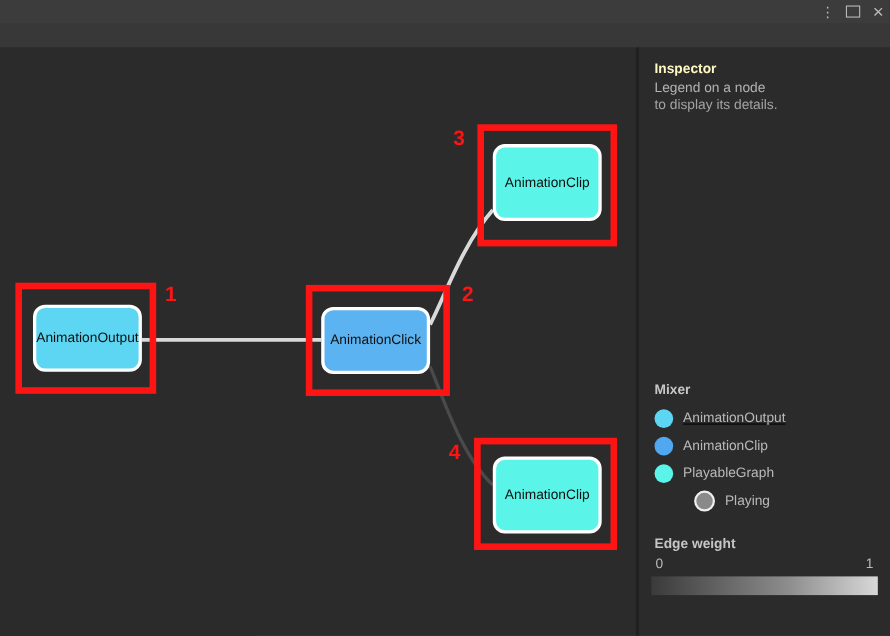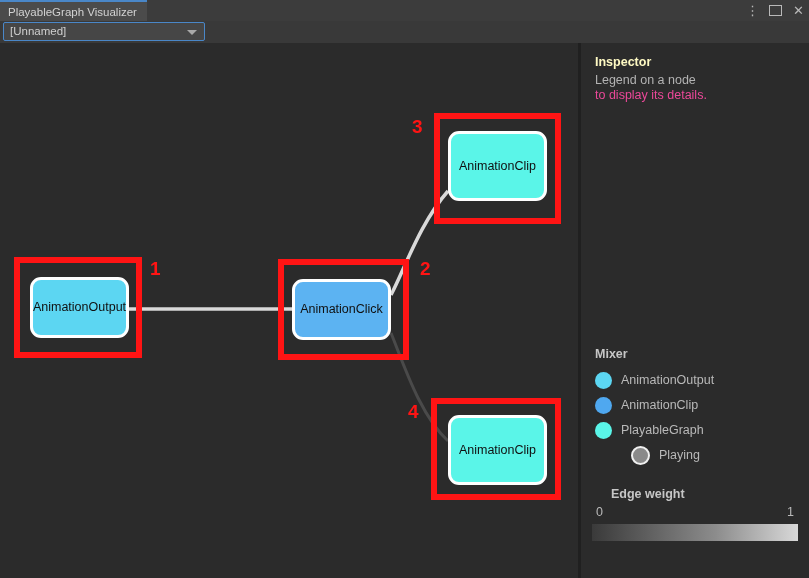--- a/index.html
+++ b/index.html
@@ -126,42 +126,42 @@
   .insp-title {
     position: absolute; left: 14px; top: 12px;
     color: #fef9c3; font-size: 12.5px; font-weight: bold;
   }
   .insp-l1 {
     position: absolute; left: 14px; top: 30px;
     color: #b3b3b3; font-size: 12.5px;
   }
   .insp-l2 {
     position: absolute; left: 14px; top: 45px;
-    color: #ec4899; font-size: 12.5px;
+    color: #a3a3a3; font-size: 12.5px;
   }
 
   .legend-title {
     position: absolute; left: 14px; top: 304px;
     color: #c6c6c6; font-size: 12.5px; font-weight: bold;
   }
   .legend-item {
     position: absolute; left: 14px;
     display: flex; align-items: center; gap: 9px;
     height: 20px;
   }
   .legend-dot {
     width: 17px; height: 17px; border-radius: 50%;
     flex: 0 0 auto;
   }
   .legend-dot.ring { border: 2px solid #f0f0f0; width: 19px; height: 19px; }
   .legend-label { color: #b9b9b9; font-size: 12.5px; }
 
   .ew-title {
     position: absolute; left: 14px; top: 444px;
-    color: #c6c6c6; font-size: 12.5px; font-weight: bold; margin-left: 16px;
+    color: #c6c6c6; font-size: 12.5px; font-weight: bold;
   }
   .ew-min {
     position: absolute; left: 15px; top: 462px;
     color: #b9b9b9; font-size: 12.5px;
   }
   .ew-max {
     position: absolute; right: 15px; top: 462px;
     color: #b9b9b9; font-size: 12.5px;
   }
   .ew-bar {
@@ -169,36 +169,27 @@
     width: 206px; height: 17px;
     background: linear-gradient(to right, #3a3a3a 0%, #8c8c8c 60%, #d8d8d8 100%);
   }
 </style>
 </head>
 <body>
 
 <div id="app">
 
   <div class="titlebar">
-    <div class="tab">
-      <span>PlayableGraph Visualizer</span>
-    </div>
     <div class="win-ctrls">
       <span class="ic ic-kebab">⋮</span>
       <span class="ic ic-max"></span>
       <span class="ic">✕</span>
     </div>
   </div>
 
-  <div class="toolbar">
-    <div class="graph-select">
-      <span>[Unnamed]</span>
-      <span class="caret"></span>
-    </div>
-  </div>
 
   <div class="canvas">
     <svg width="578" height="535">
 
       <path d="M 292 266 L 129 266" stroke="#d9d9d9" stroke-width="3.5" fill="none"></path>
 
       <path d="M 448 148 C 420 180 405 225 391 252" stroke="#d9d9d9" stroke-width="3.5" fill="none"></path>
 
       <path d="M 448 398 C 420 372 404 322 391 290" stroke="#4a4a4a" stroke-width="3" fill="none"></path>
     </svg>
@@ -235,21 +226,21 @@
   <div class="divider"></div>
 
   <div class="sidepanel">
 
     <div class="insp-title">Inspector</div>
     <div class="insp-l1">Legend on a node</div>
     <div class="insp-l2">to display its details.</div>
 
     <div class="legend-title">Mixer</div>
     <div id="legend-items">
-        <div class="legend-item" style="top: 327px;">
+        <div class="legend-item" style="top: 327px; text-decoration: underline;">
           <span class="legend-dot" style="background: rgb(92, 214, 242);"></span>
           <span class="legend-label">AnimationOutput</span>
         </div>
         <div class="legend-item" style="top: 352px;">
           <span class="legend-dot" style="background: rgb(79, 168, 240);"></span>
           <span class="legend-label">AnimationClip</span>
         </div>
         <div class="legend-item" style="top: 377px;">
           <span class="legend-dot" style="background: rgb(90, 245, 232);"></span>
           <span class="legend-label">PlayableGraph</span>

